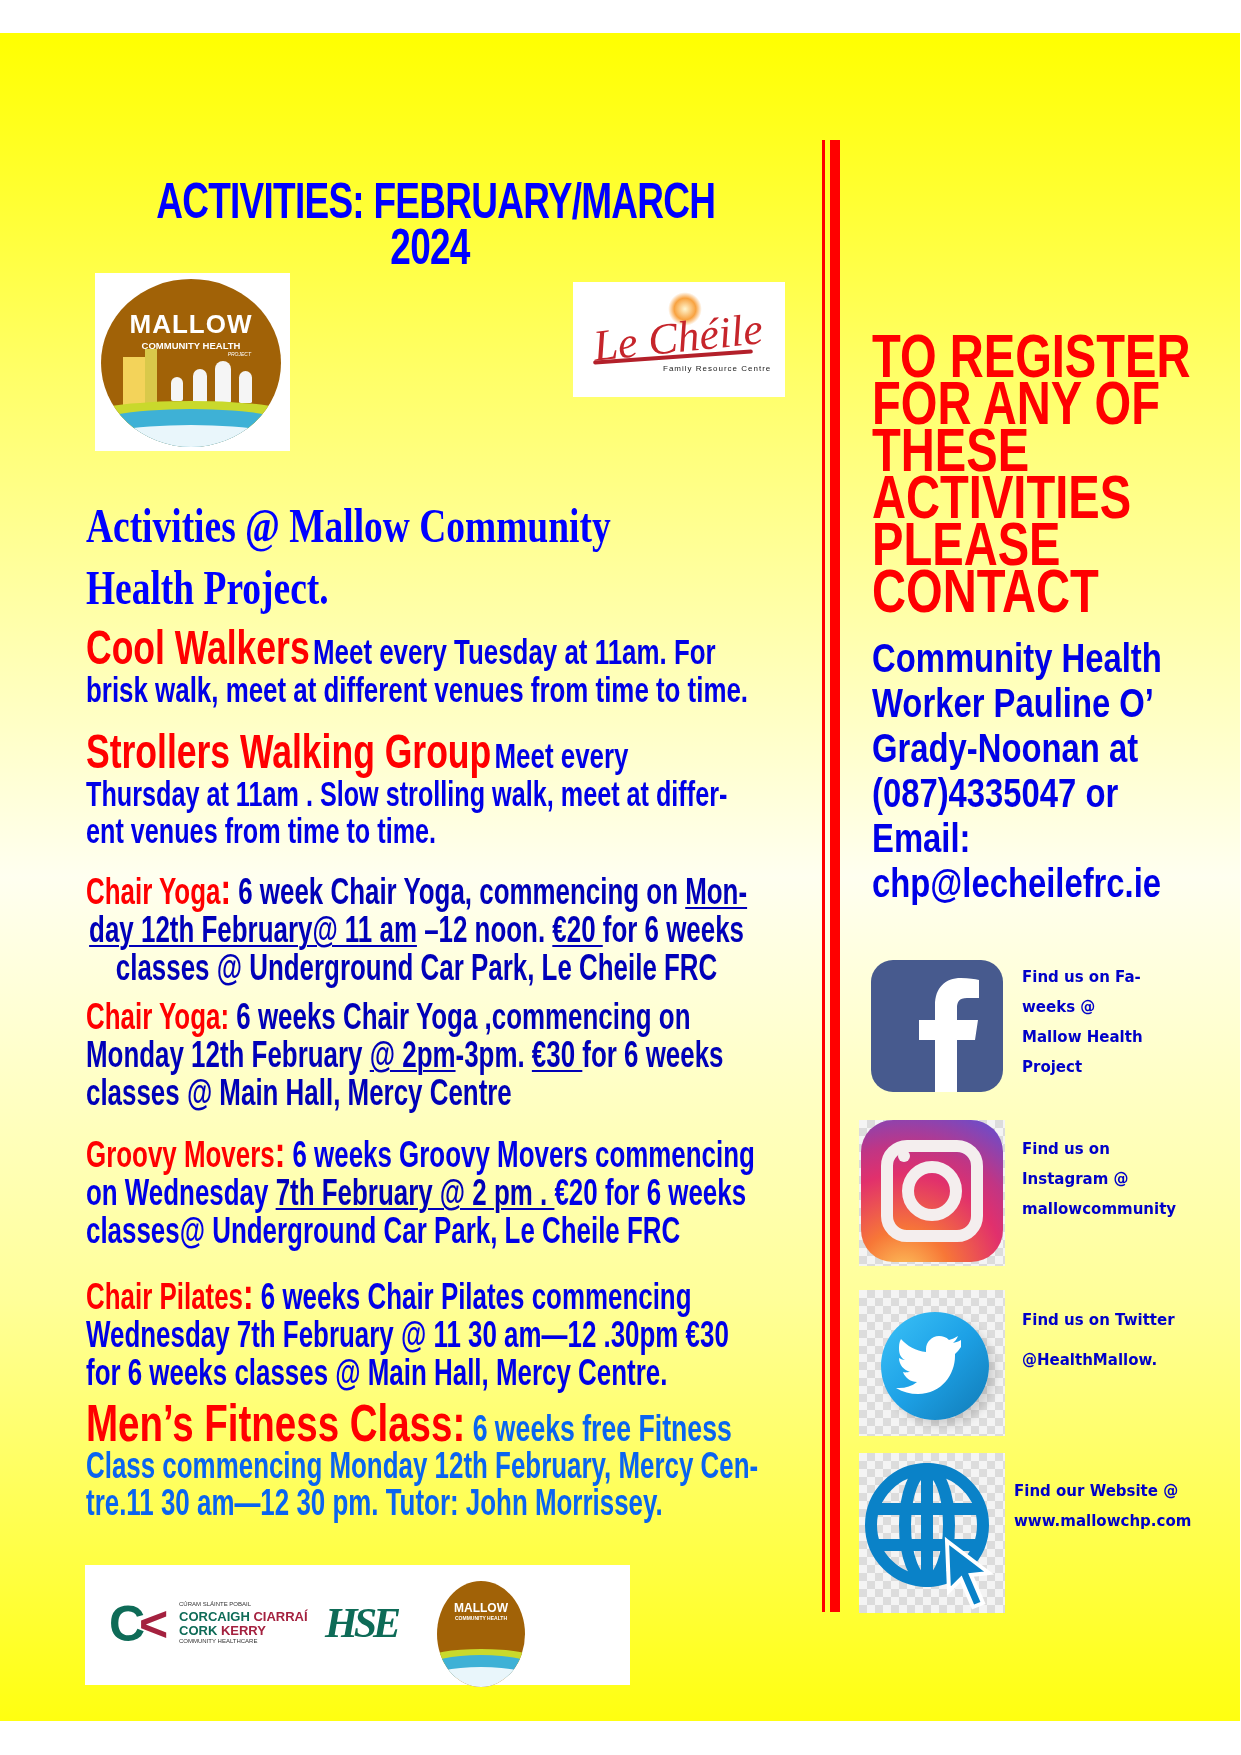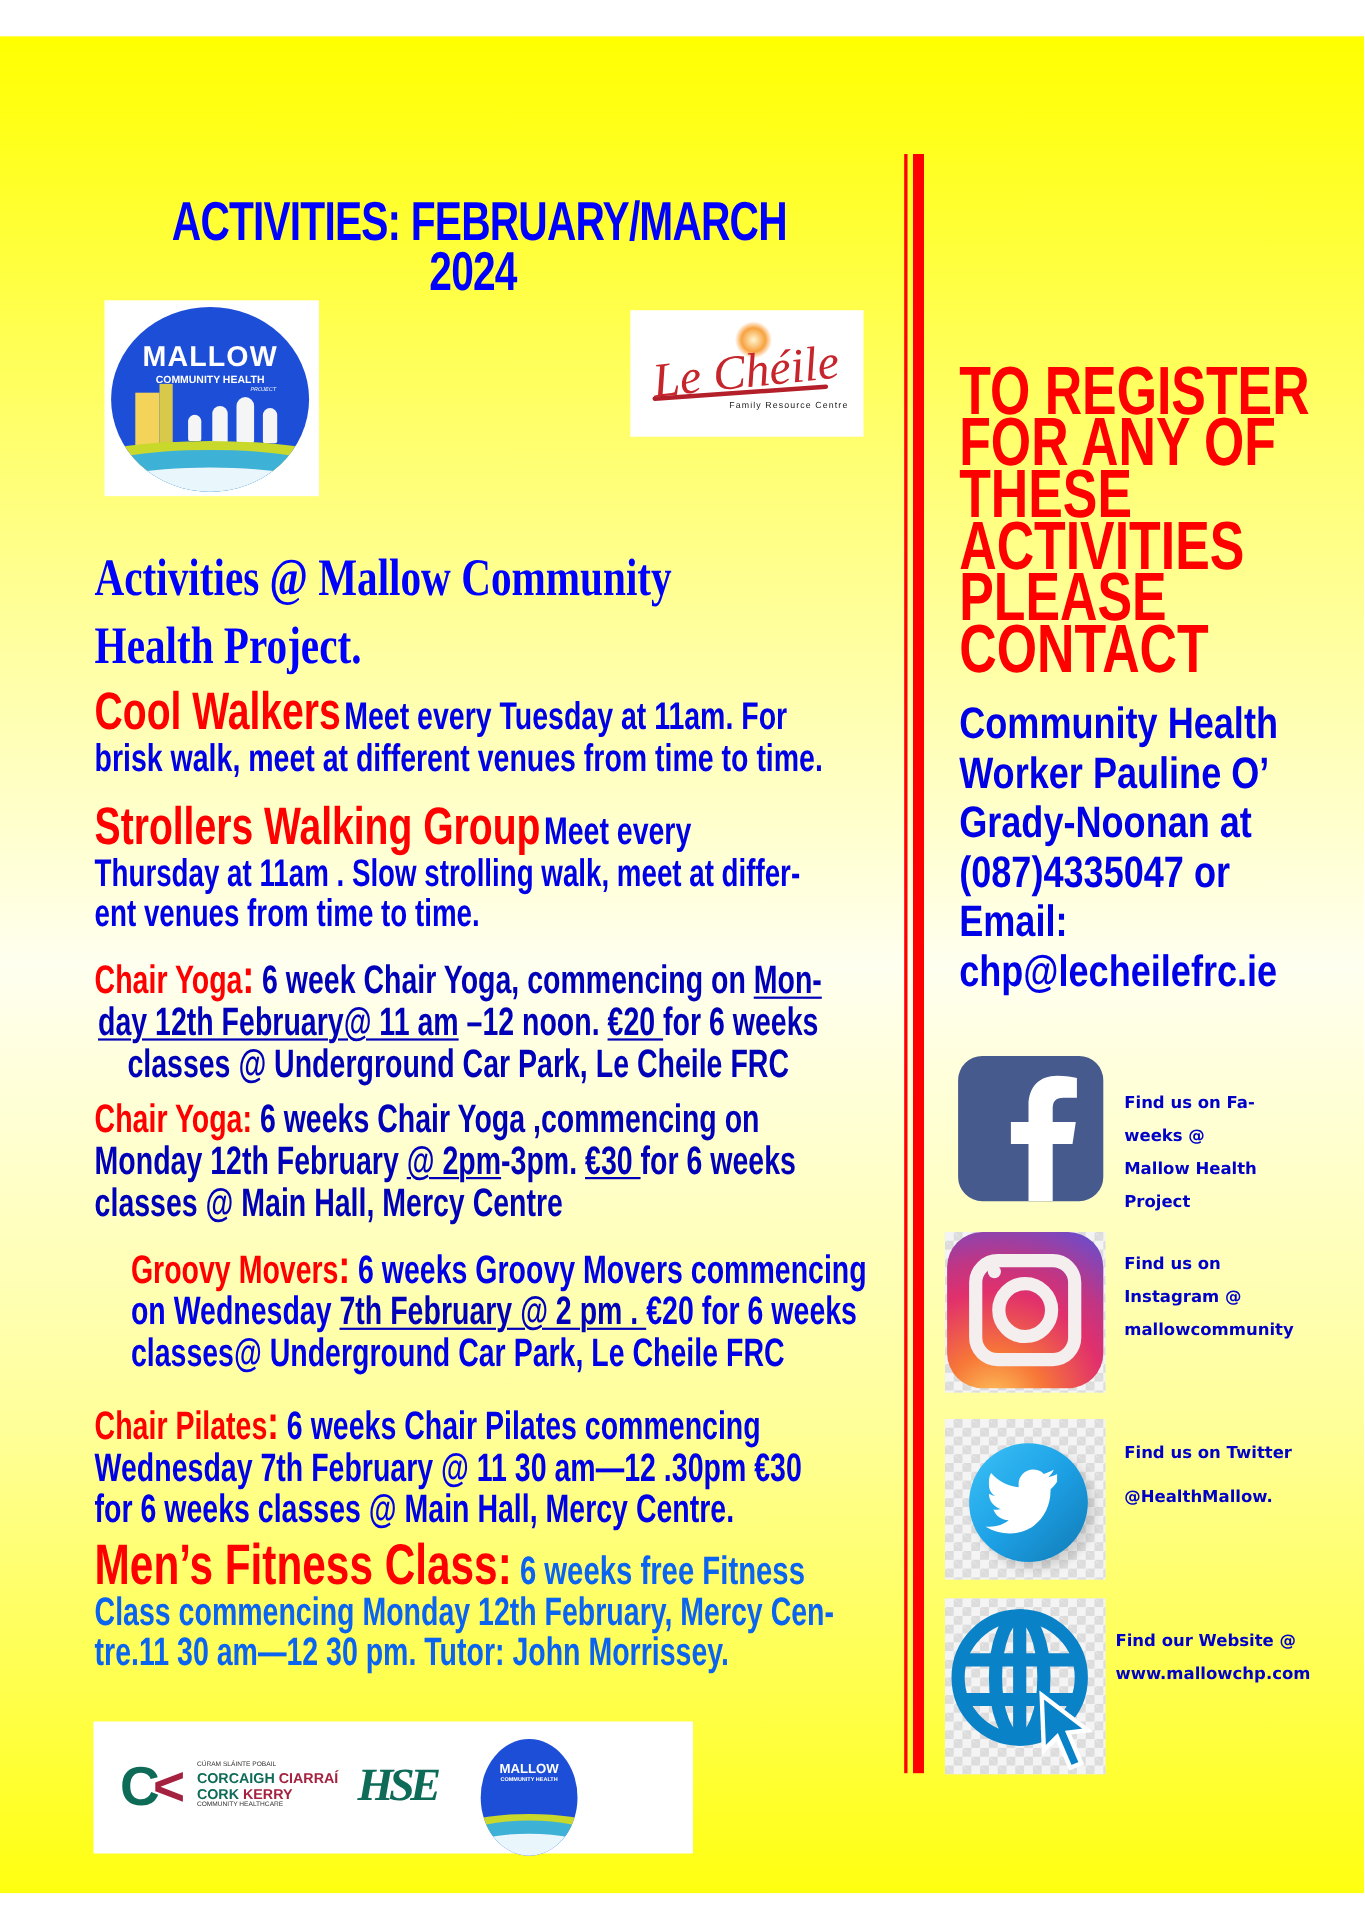--- a/index.html
+++ b/index.html
@@ -26,21 +26,21 @@
 
   .title {
     left: 60px; top: 178px; width: 740px; text-align: center;
     font-size: 50px; line-height: 46px; color: #0000ff; letter-spacing: -1px;
   }
   .title span { display: block; transform: scaleX(0.74); transform-origin: center top; }
 
   
   .logo-box { background: #ffffff; }
   .mallow-circle {
-    position: absolute; border-radius: 50%; background: #1d4ed8;
+    position: absolute; border-radius: 50%; background: #a16207;
     overflow: hidden; color: #fff; text-align: center;
   }
   .mallow-circle .m-title { font-weight: bold; font-family: "Liberation Sans", sans-serif; }
   .mallow-circle .m-sub { font-weight: bold; font-family: "Liberation Sans", sans-serif; }
   .mallow-wave1 { position: absolute; left: -10%; width: 120%; border-radius: 50%; background: #c9d92c; }
   .mallow-wave2 { position: absolute; left: -10%; width: 120%; border-radius: 50%; background: #3eb1d6; }
   .mallow-wave3 { position: absolute; left: -10%; width: 120%; border-radius: 50%; background: #e9f6fb; }
 
   .lecheile-text {
     position: absolute; font-family: "Liberation Serif", serif; font-style: italic;
@@ -143,21 +143,21 @@
 <div class="abs cond navy" style="left:86px; top:998px; font-size:36px; line-height:38px;">
   <div style="transform:scaleX(0.72); transform-origin:left top;">
     <span class="red">Chair Yoga:</span><span>  6 weeks  Chair Yoga ,commencing on</span>
   </div>
   <div style="transform:scaleX(0.72); transform-origin:left top;">
     <span>Monday 12th February  </span><u>@ 2pm</u><span>-3pm.  </span><u>€30 </u><span>for 6 weeks</span>
   </div>
   <div style="transform:scaleX(0.72); transform-origin:left top;">classes @ Main Hall, Mercy Centre</div>
 </div>
 
-<div class="abs cond blue" style="left:86px; top:1133px; font-size:36px; line-height:38px;margin-left:33px;">
+<div class="abs cond blue" style="left:86px; top:1133px; font-size:36px; line-height:38px;">
   <div style="transform:scaleX(0.72); transform-origin:left top;">
     <span class="red">Groovy Movers</span><span class="red" style="font-size:44px;">:</span><span> 6 weeks Groovy Movers commencing</span>
   </div>
   <div style="transform:scaleX(0.72); transform-origin:left top;">
     <span>on Wednesday </span><u class="navy">7th February  @ 2 pm . </u><span>€20  for 6 weeks</span>
   </div>
   <div style="transform:scaleX(0.72); transform-origin:left top;">classes@ Underground Car Park, Le Cheile FRC</div>
 </div>
 
 <div class="abs cond blue" style="left:86px; top:1275px; font-size:36px; line-height:38px;">
@@ -213,21 +213,21 @@
   <div style="transform:scaleX(0.82); transform-origin:left top;">(087)4335047 or</div>
   <div style="transform:scaleX(0.82); transform-origin:left top;">Email:</div>
   <div style="transform:scaleX(0.82); transform-origin:left top;">chp@lecheilefrc.ie</div>
 </div>
 
 <div class="abs" style="left:871px; top:960px; width:132px; height:132px; background:#475a8e; border-radius:22px; overflow:hidden;">
   <svg width="132" height="132" viewBox="0 0 132 132">
     <path d="M86 132 V80 H104 L107 60 H86 V48 C86 42 88 38 96 38 H108 V20 C104 19 98 18 90 18 C74 18 64 28 64 45 V60 H48 V80 H64 V132 Z" fill="#ffffff"></path>
   </svg>
 </div>
-<div class="abs social-text" style="left:1022px; top:962px;margin-top:25px;">
+<div class="abs social-text" style="left:1022px; top:962px;">
   <div>Find us on Fa-</div>
   <div>weeks  @</div>
   <div>Mallow Health</div>
   <div>Project</div>
 </div>
 
 <div class="abs checker" style="left:859px; top:1120px; width:146px; height:146px;">
   <div style="position:absolute; left:2px; top:0; width:142px; height:142px; border-radius:32px; background: radial-gradient(circle at 30% 110%, #fdc85e 0%, #f77737 25%, #e1306c 55%, #c13584 70%, #5b51d8 100%);">
     <div style="position:absolute; left:20px; top:20px; width:102px; height:102px; border:12px solid #f4eeee; box-sizing:border-box; border-radius:26px;"></div>
     <div style="position:absolute; left:41px; top:41px; width:60px; height:60px; border:12px solid #f4eeee; box-sizing:border-box; border-radius:50%;"></div>

